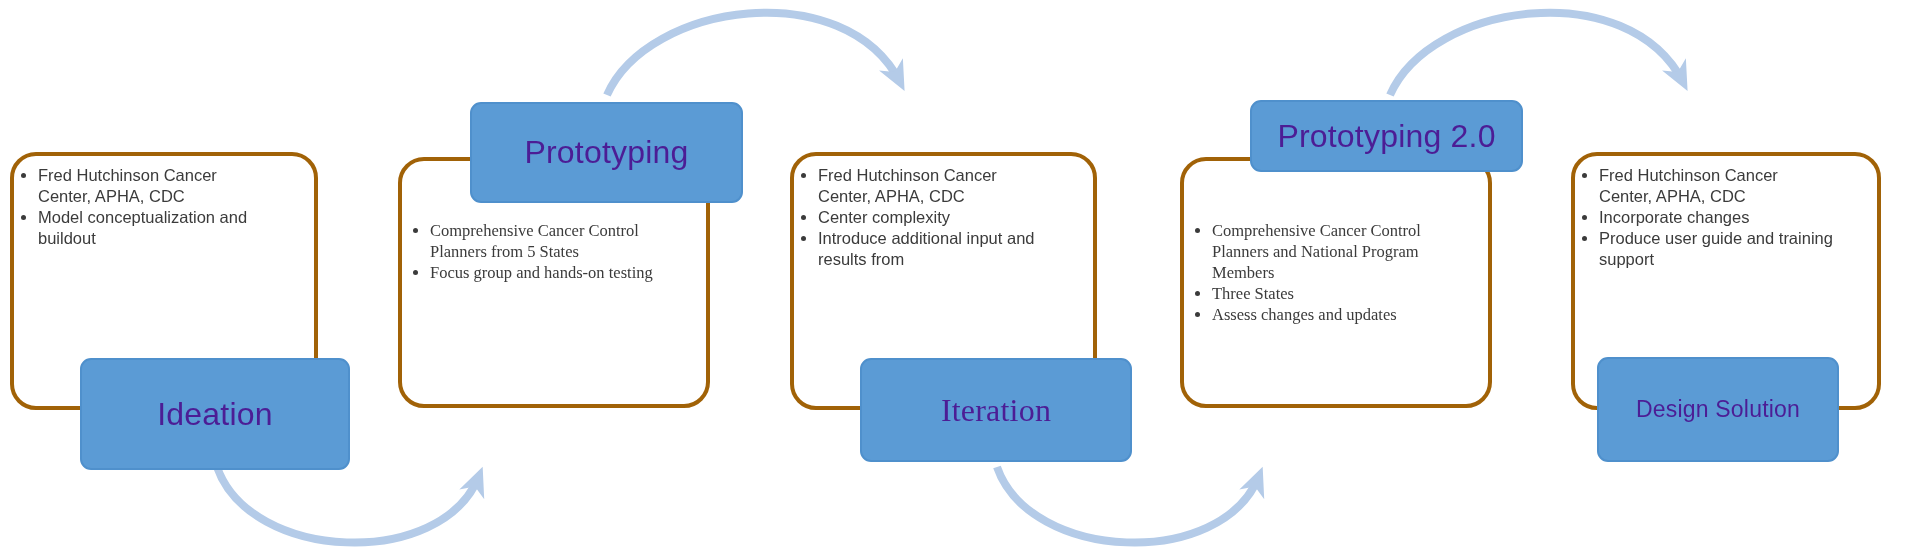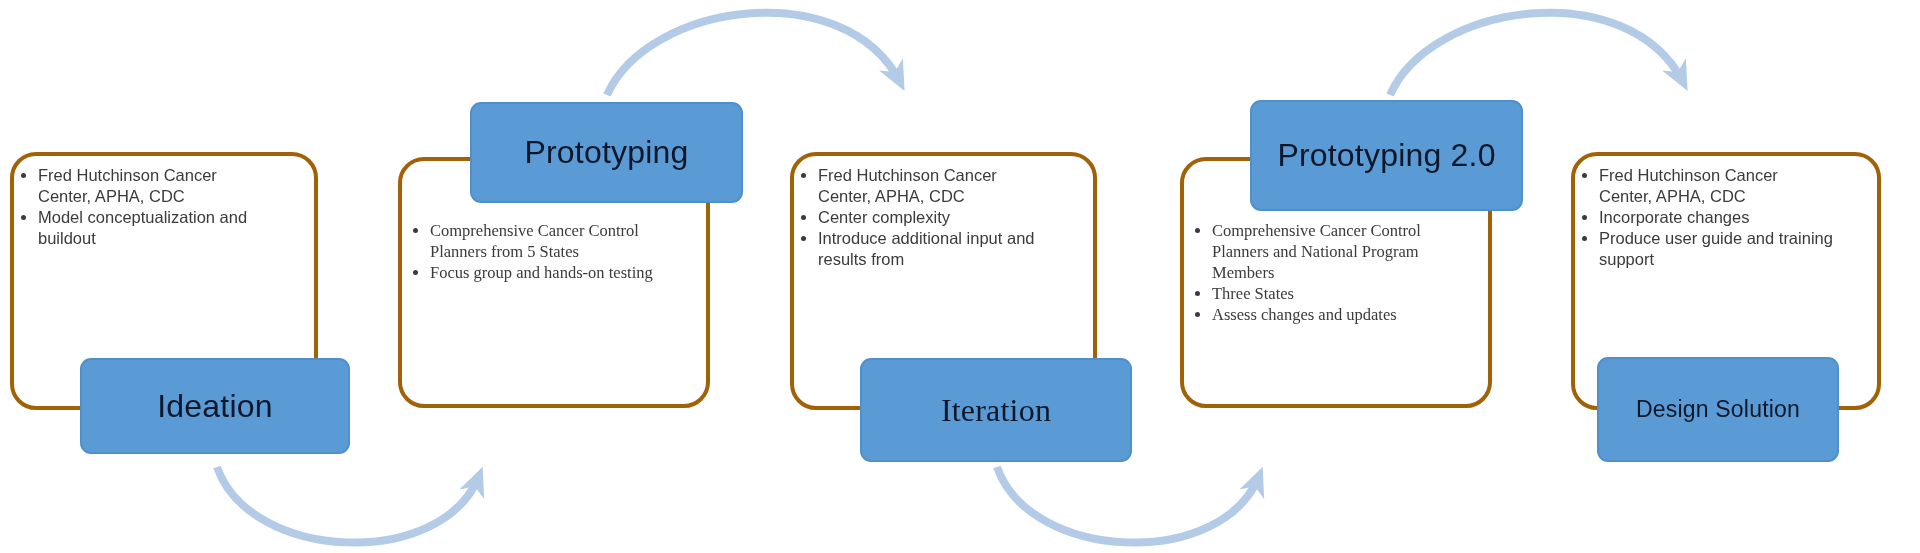--- a/index.html
+++ b/index.html
@@ -25,27 +25,27 @@
     font-size: 16.5px; line-height: 21px; color: #3b3b3b;
     list-style: disc outside;
   }
   .bullets li { margin: 0; padding: 0; }
   .p1 .bullets, .p3 .bullets, .p5 .bullets { margin: 9px 0 0 0; width: 259px; }
   .p2 .bullets, .p4 .bullets { margin: 59px 0 0 4px; width: 264px; font-family: Liberation Serif, serif; }
 
   .title {
     position: absolute; z-index: 3; background: #5b9bd5;
     border: 2px solid #4f90cc; border-radius: 11px; box-sizing: border-box;
-    color: #0f172a; display: flex; align-items: center; justify-content: center;
+    color: #4c1d95; display: flex; align-items: center; justify-content: center;
     font-size: 32px; white-space: nowrap; letter-spacing: 0.2px;
   }
-  .t1 { left: 80px;   top: 358px; width: 270px; height: 96px; }
+  .t1 { left: 80px;   top: 358px; width: 270px; height: 112px; }
   .t2 { left: 470px;  top: 102px; width: 273px; height: 101px; }
   .t3 { left: 860px;  top: 358px; width: 272px; height: 104px; font-family: Liberation Serif, serif; }
-  .t4 { left: 1250px; top: 100px; width: 273px; height: 111px; }
+  .t4 { left: 1250px; top: 100px; width: 273px; height: 72px; }
   .t5 { left: 1597px; top: 357px; width: 242px; height: 105px; font-size: 23px; }
 </style>
 </head>
 <body>
 
 <div class="canvas">
 
   <svg class="arrows" width="1920" height="553" viewBox="0 0 1920 553">
     <defs>
       <marker id="ah" viewBox="0 0 10 10" refX="6.5" refY="5" markerWidth="3.8" markerHeight="3.8" orient="auto">

